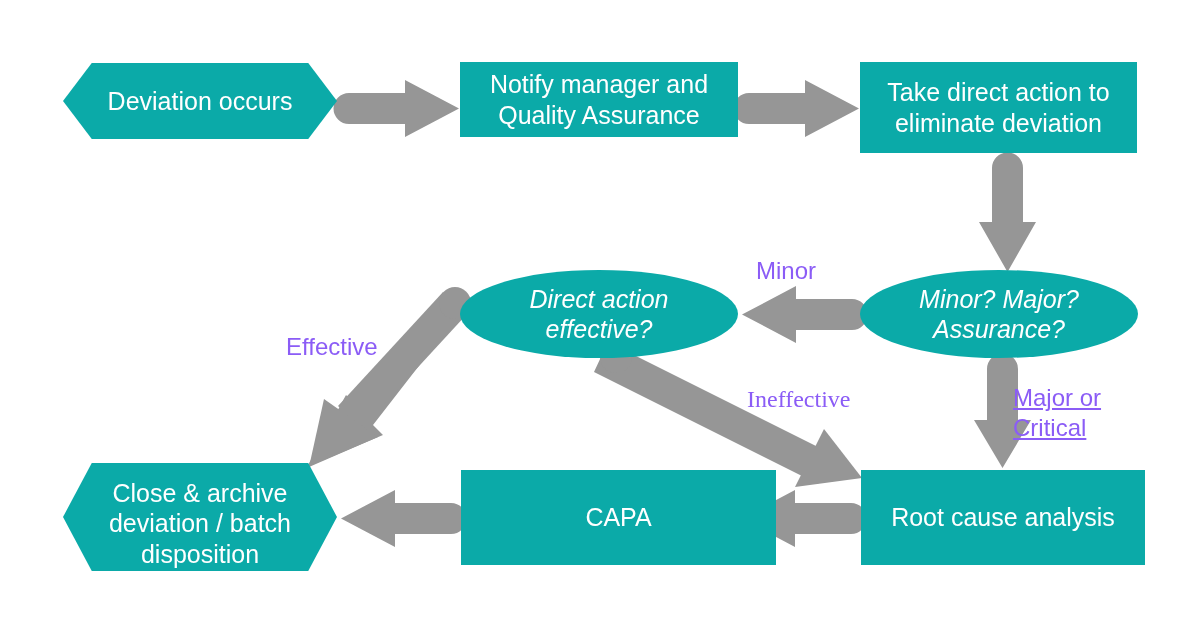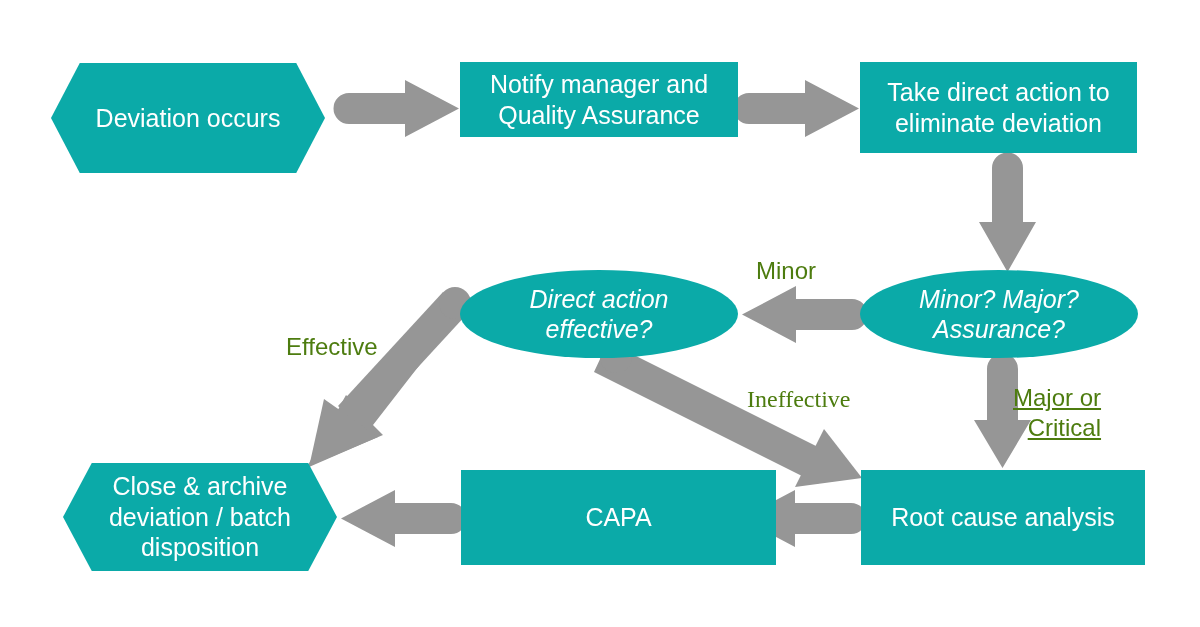--- a/index.html
+++ b/index.html
@@ -46,25 +46,25 @@
     background: #0BAAA8;
     clip-path: polygon(10.5% 0%, 89.5% 0%, 100% 50%, 89.5% 100%, 10.5% 100%, 0% 50%);
   }
   .node.ellipse {
     background: #0BAAA8;
     border-radius: 50%;
     font-style: italic;
   }
   .edge-label {
     position: absolute;
-    color: #4d7c0f;
+    color: #8b5cf6;
     font-size: 24px;
     line-height: 1.25;
     white-space: pre-line;
-    text-align: right;
+    text-align: left;
   }
 </style>
 </head>
 <body>
 
 <div id="canvas">
 
   <svg id="edges" viewBox="0 0 1200 627">
 
     <g>
@@ -110,21 +110,21 @@
       <path fill="#969696" d="M 851,503 L 795,503 L 795,490 L 741,518.5 L 795,547 L 795,534 L 851,534
                A 15.5,15.5 0 0 0 851,503 Z"></path>
     </g>
 
     <g>
       <path fill="#969696" d="M 451,503 L 395,503 L 395,490 L 341,518.5 L 395,547 L 395,534 L 451,534
                A 15.5,15.5 0 0 0 451,503 Z"></path>
     </g>
   </svg>
 
-  <div class="node hex" style="left:51px; top:63px; width:274px; height:110px;align-items:center;">
+  <div class="node hex" style="left:63px; top:63px; width:274px; height:76px;align-items:center;">
     <span>Deviation occurs</span>
   </div>
 
   <div class="node rect" style="left:460px; top:62px; width:278px; height:75px;">
     <span>Notify manager and
 Quality Assurance</span>
   </div>
 
   <div class="node rect" style="left:860px; top:62px; width:277px; height:91px;">
     <span>Take direct action to
@@ -134,21 +134,21 @@
   <div class="node ellipse" style="left:860px; top:270px; width:278px; height:88px;">
     <span>Minor? Major?
 Assurance?</span>
   </div>
 
   <div class="node ellipse" style="left:460px; top:270px; width:278px; height:88px;">
     <span>Direct action
 effective?</span>
   </div>
 
-  <div class="node hex" style="left:63px; top:463px; width:274px; height:108px;">
+  <div class="node hex" style="left:63px; top:463px; width:274px; height:108px;align-items:flex-end;">
     <span>Close &amp; archive
 deviation / batch
 disposition</span>
   </div>
 
   <div class="node rect" style="left:461px; top:470px; width:315px; height:95px;">
     <span>CAPA</span>
   </div>
 
   <div class="node rect" style="left:861px; top:470px; width:284px; height:95px;">

